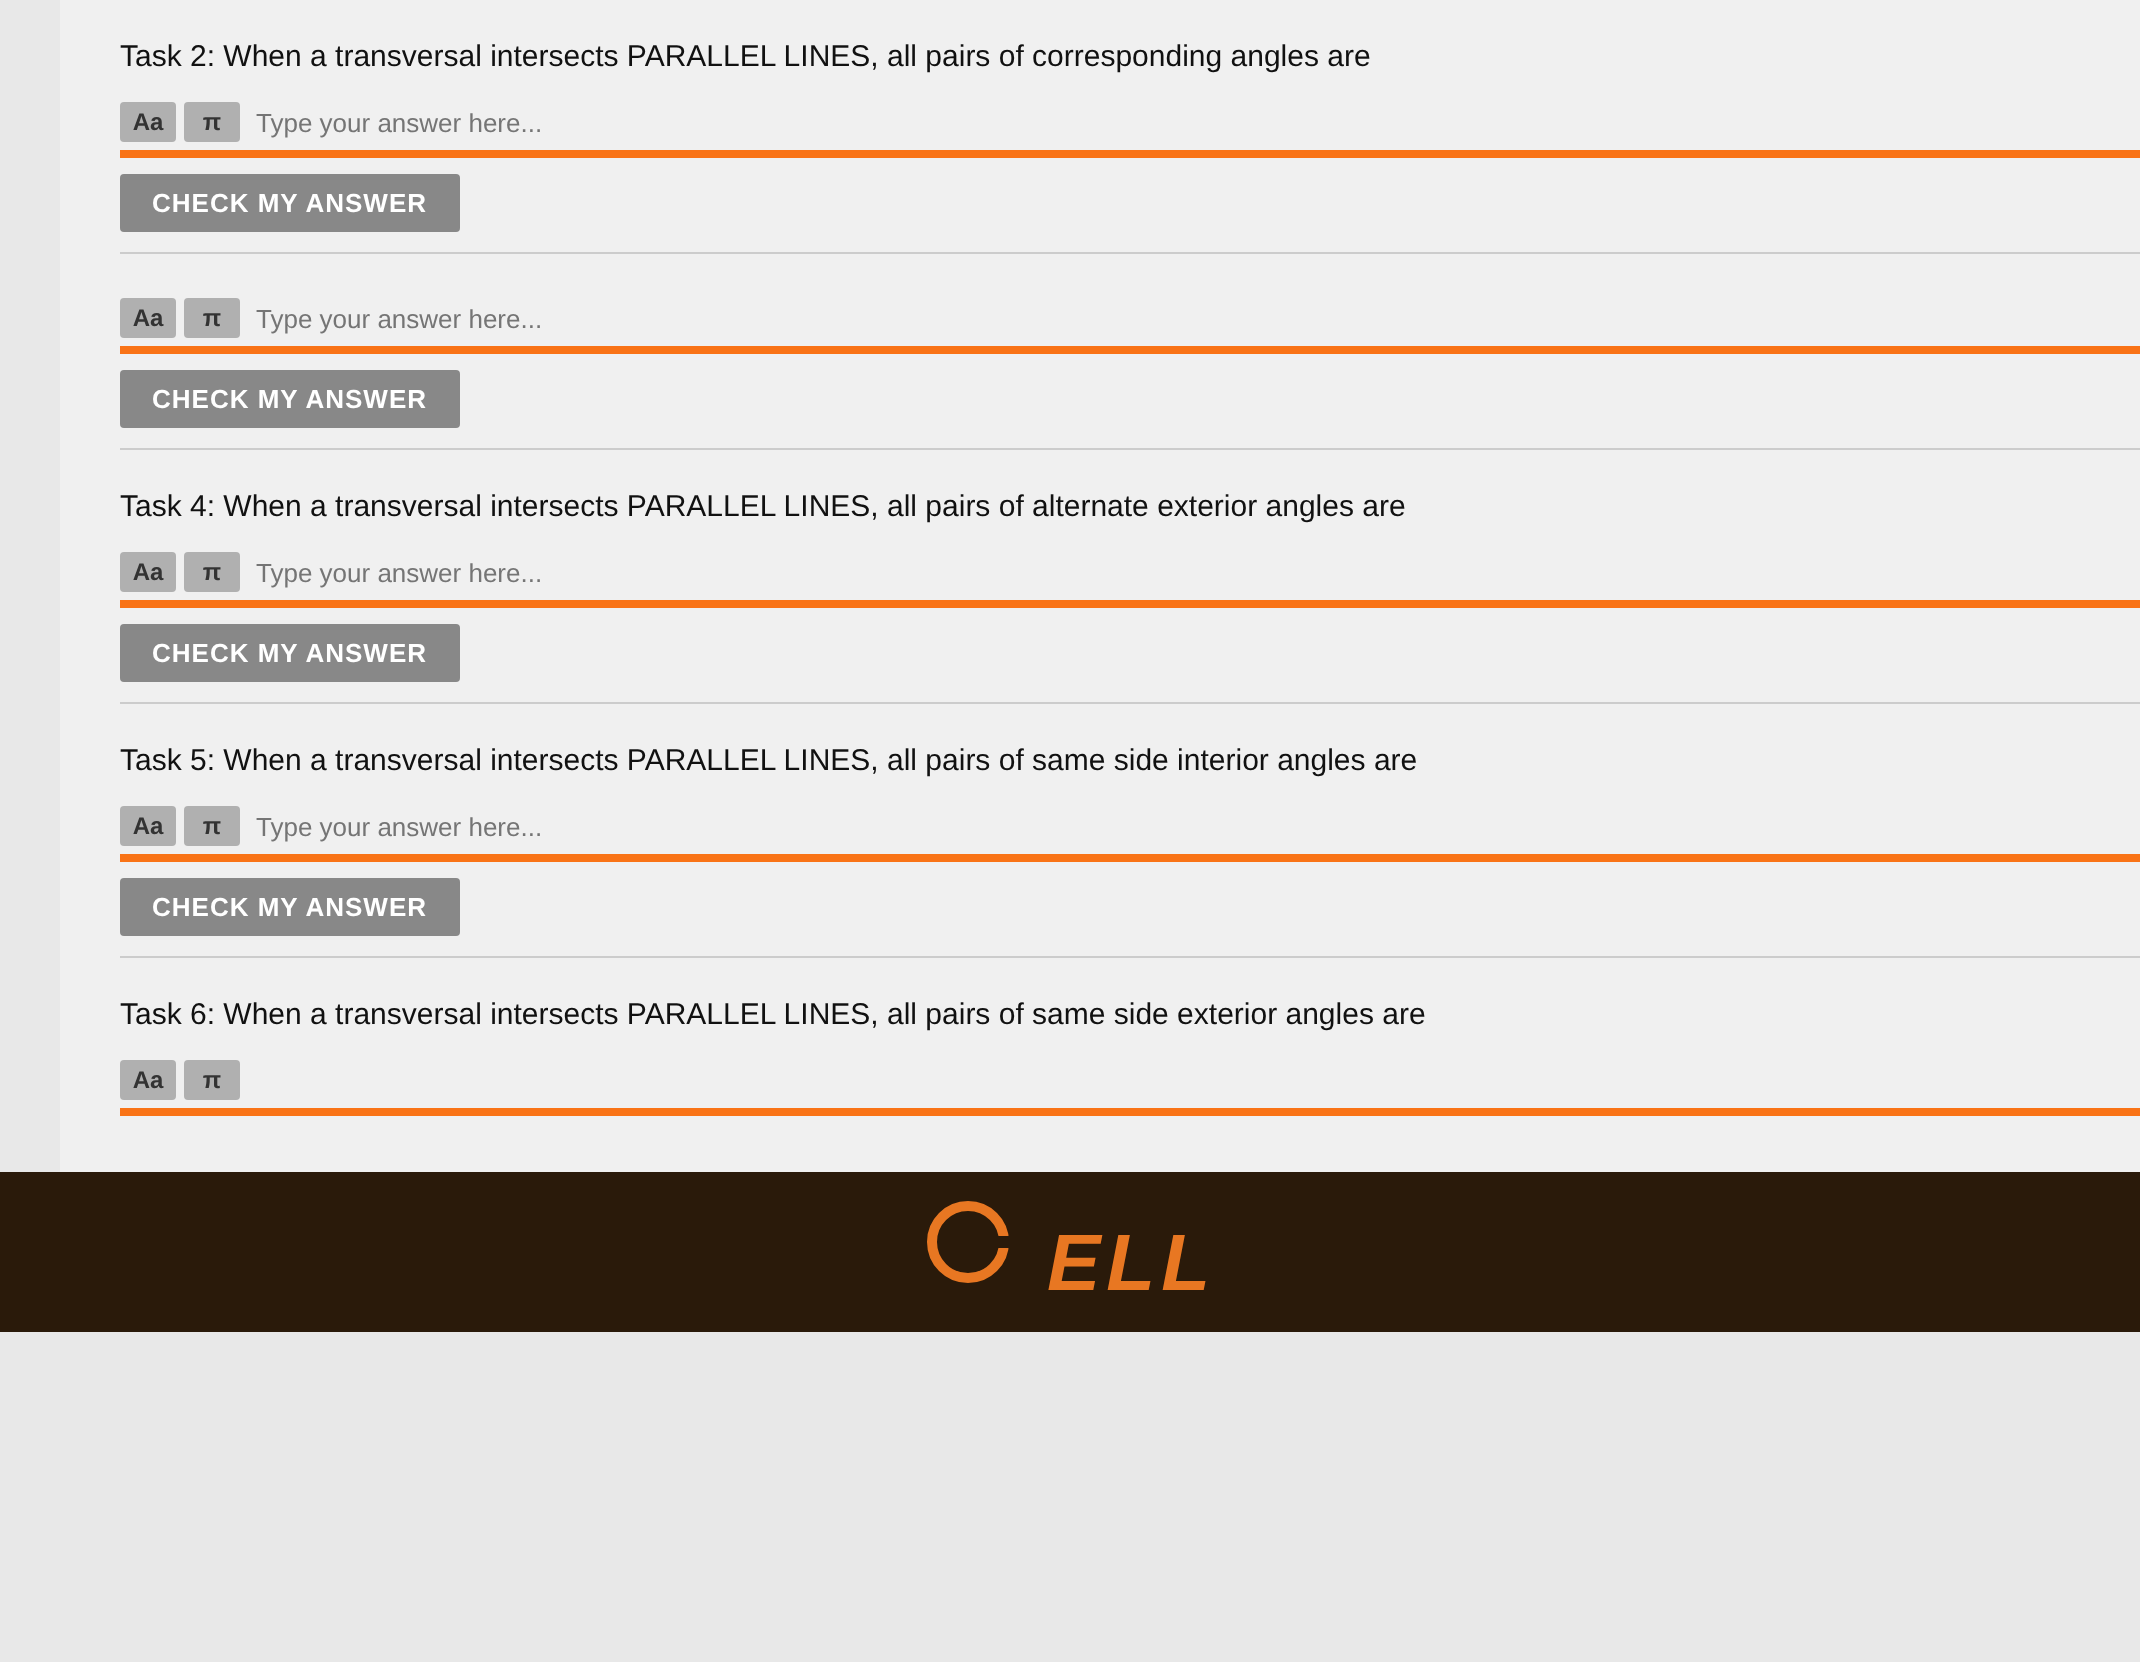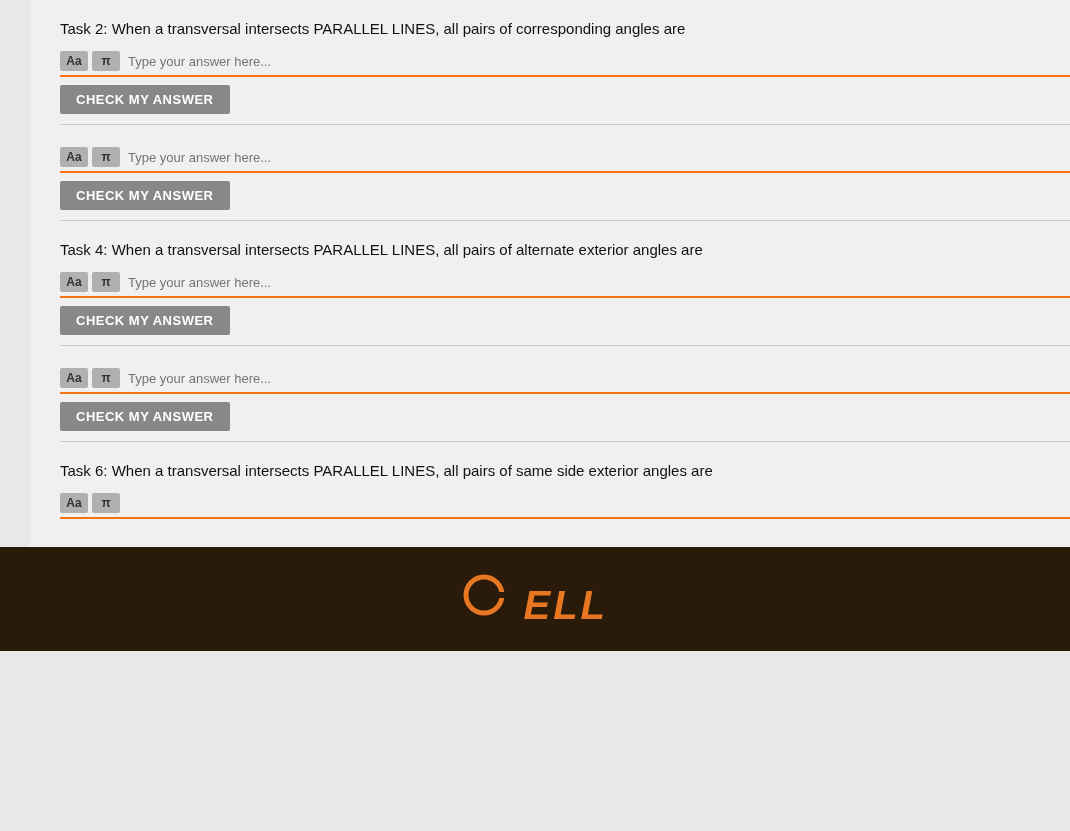--- a/index.html
+++ b/index.html
@@ -27,21 +27,21 @@
       font-size: 15px;
       color: #111;
       margin-bottom: 8px;
       font-weight: 400;
       line-height: 1.4;
     }
 
     .input-row {
       display: flex;
       align-items: center;
-      border-bottom: 2px solid #f97316;
+      border-bottom: 4px solid #f97316;
       padding: 4px 0 4px 0;
       background: transparent;
       margin-bottom: 8px;
     }
 
     .input-btn {
       background: #b0b0b0;
       border: none;
       padding: 3px 6px;
       font-size: 12px;
@@ -81,21 +81,21 @@
 
     .divider {
       border: none;
       border-top: 1px solid #ccc;
       margin: 6px 0 12px 0;
     }
 
     .bottom-bar {
       background: #2a1a0a;
       width: 100%;
-      height: 104px;
+      height: 80px;
       display: flex;
       align-items: center;
       justify-content: center;
       position: relative;
     }
 
     .dell-text {
       font-size: 38px;
       font-weight: 900;
       color: #e87722;
@@ -135,20 +135,21 @@
     <div class="input-row">
       <button class="input-btn">Aa</button>
       <button class="input-btn">π</button>
       <input class="answer-input" type="text" placeholder="Type your answer here..." style="">
     </div>
     <button class="check-btn">CHECK MY ANSWER</button>
     <hr class="divider">
   </div>
 
   <div class="task-block">
+    <div class="task-title">Task 5: When a transversal intersects PARALLEL LINES, all pairs of same side interior angles are</div>
     <div class="input-row">
       <button class="input-btn">Aa</button>
       <button class="input-btn">π</button>
       <input class="answer-input" type="text" placeholder="Type your answer here..." style="">
     </div>
     <button class="check-btn">CHECK MY ANSWER</button>
     <hr class="divider">
   </div>
 
   <div class="task-block">

